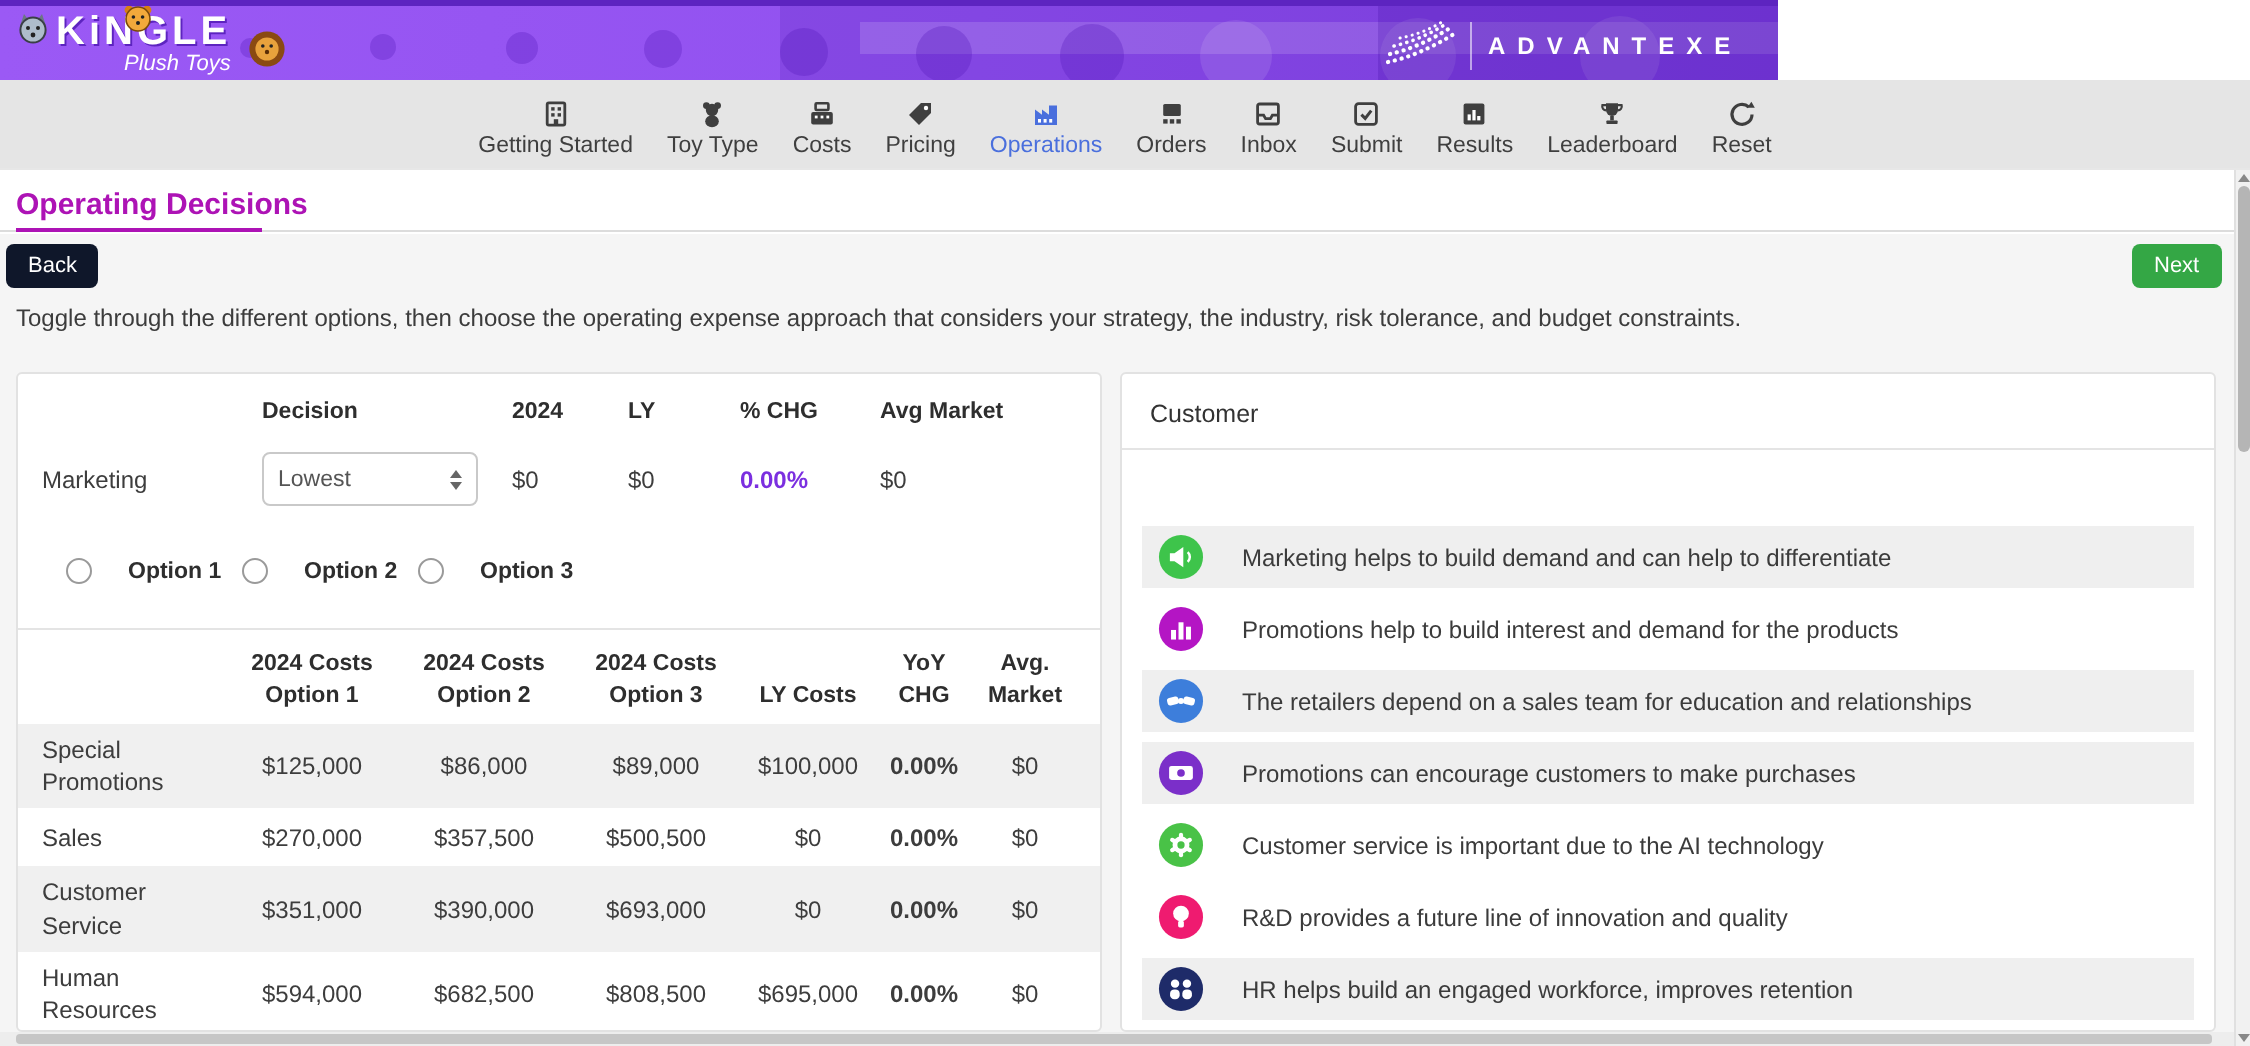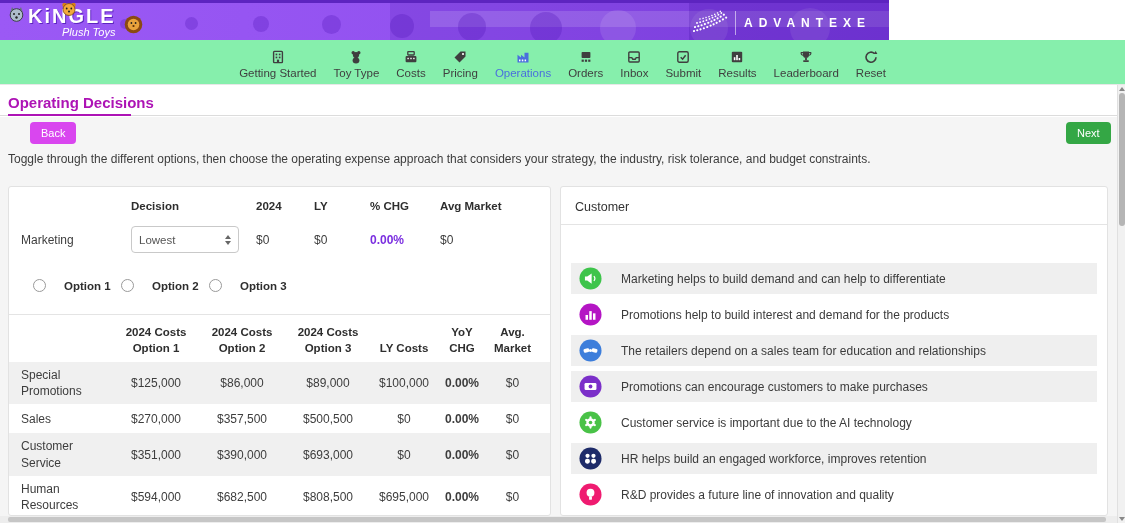--- a/index.html
+++ b/index.html
@@ -20,36 +20,36 @@
   .logo-main { font-size:20px; font-weight:800; letter-spacing:2px;
     text-shadow:1px 1px 0 #5d24c0; }
   .logo-sub { font-size:11px; font-style:italic; margin-left:34px; margin-top:-2px; }
   .animal { position:absolute; }
   .partner { position:absolute; right:0; top:0; height:40px; width:200px;
     background:rgba(60,10,160,0.22); display:flex; align-items:center; }
   .partner-sep { width:1px; height:24px; background:rgba(255,255,255,0.55); margin:0 8px 0 4px; }
   .partner-name { color:#fff; font-weight:bold; font-size:12px; letter-spacing:6px; }
 
   
-  .nav { position:absolute; left:0; top:40px; width:1125px; height:45px; background:#86efac;
+  .nav { position:absolute; left:0; top:40px; width:1125px; height:45px; background:#e5e5e5;
     border-bottom:1px solid #e7e7e7; display:flex; justify-content:center;
     align-items:flex-end; gap:17px; padding-bottom:5px; }
   .nav-item { display:flex; flex-direction:column; align-items:center; gap:2px;
     color:#3f3f3f; font-size:11.5px; cursor:pointer; }
   .nav-item.active { color:#4a6fdd; }
   .nav-item svg { display:block; }
 
   
   .content-bg { position:absolute; left:0; top:117px; width:1125px; height:406px; background:#f5f5f5; }
   .page-title { position:absolute; left:8px; top:94px; font-size:15px; font-weight:bold; color:#ad13b5;text-align:center; }
   .tabline { position:absolute; left:0; top:115px; width:1117px; height:1px; background:#dcdcdc; }
   .tabline-active { position:absolute; left:8px; top:114px; width:123px; height:2px; background:#ad13b5; }
   .btn { position:absolute; top:122px; border:none; border-radius:4px; color:#fff;
     font-size:11px; font-family:"Liberation Sans",sans-serif; padding:5px 11px; cursor:pointer; }
-  .btn-back { left:30px; background:#d946ef; }
+  .btn-back { left:3px; background:#0f172a; }
   .btn-next { left:1066px; background:#34a745; }
   .instruction { position:absolute; left:8px; top:152px; font-size:12px; color:#3c3c3c; }
 
   
   .panel { position:absolute; top:186px; background:#fff; border:1px solid #e2e2e2;
     border-radius:3px; overflow:hidden; }
   .panel-left { left:8px; width:543px; height:330px; }
   .panel-right { left:560px; width:548px; height:330px; }
 
   
@@ -406,40 +406,40 @@
         <circle cx="12" cy="12" r="11.5" fill="#49c247"></circle>
         <rect x="10.9" y="5.6" width="2.2" height="12.8" rx="1.1" fill="#fff"></rect>
         <rect x="10.9" y="5.6" width="2.2" height="12.8" rx="1.1" fill="#fff" transform="rotate(60 12 12)"></rect>
         <rect x="10.9" y="5.6" width="2.2" height="12.8" rx="1.1" fill="#fff" transform="rotate(120 12 12)"></rect>
         <circle cx="12" cy="12" r="4.4" fill="#fff"></circle>
         <circle cx="12" cy="12" r="1.9" fill="#49c247"></circle>
       </svg>
       <span class="ins-text">Customer service is important due to the AI technology</span>
     </div>
 
+    <div class="ins-row">
+      <svg class="ins-icon" viewBox="0 0 24 24">
+        <circle cx="12" cy="12" r="11.5" fill="#ef1b70"></circle>
+        <circle cx="12" cy="10.2" r="4.1" fill="#fff"></circle>
+        <rect x="10.5" y="13.9" width="3" height="3.6" rx="0.9" fill="#fff"></rect>
+      </svg>
+      <span class="ins-text">R&amp;D provides a future line of innovation and quality</span>
+    </div>
+
     <div class="ins-row gray">
       <svg class="ins-icon" viewBox="0 0 24 24">
         <circle cx="12" cy="12" r="11.5" fill="#1e2b69"></circle>
         <circle cx="8.9" cy="9.2" r="2.2" fill="#fff"></circle>
         <circle cx="15.1" cy="9.2" r="2.2" fill="#fff"></circle>
         <rect x="6.3" y="12.2" width="5" height="5.2" rx="2.2" fill="#fff"></rect>
         <rect x="12.7" y="12.2" width="5" height="5.2" rx="2.2" fill="#fff"></rect>
       </svg>
       <span class="ins-text">HR helps build an engaged workforce, improves retention</span>
     </div>
 
-    <div class="ins-row">
-      <svg class="ins-icon" viewBox="0 0 24 24">
-        <circle cx="12" cy="12" r="11.5" fill="#ef1b70"></circle>
-        <circle cx="12" cy="10.2" r="4.1" fill="#fff"></circle>
-        <rect x="10.5" y="13.9" width="3" height="3.6" rx="0.9" fill="#fff"></rect>
-      </svg>
-      <span class="ins-text">R&amp;D provides a future line of innovation and quality</span>
-    </div>
-
   </div>
 </div>
 
 <div class="vsb">
   <span class="tri-up"></span>
   <div class="vsb-thumb"></div>
   <span class="tri-down"></span>
 </div>
 <div class="hsb">
   <div class="hsb-thumb"></div>

